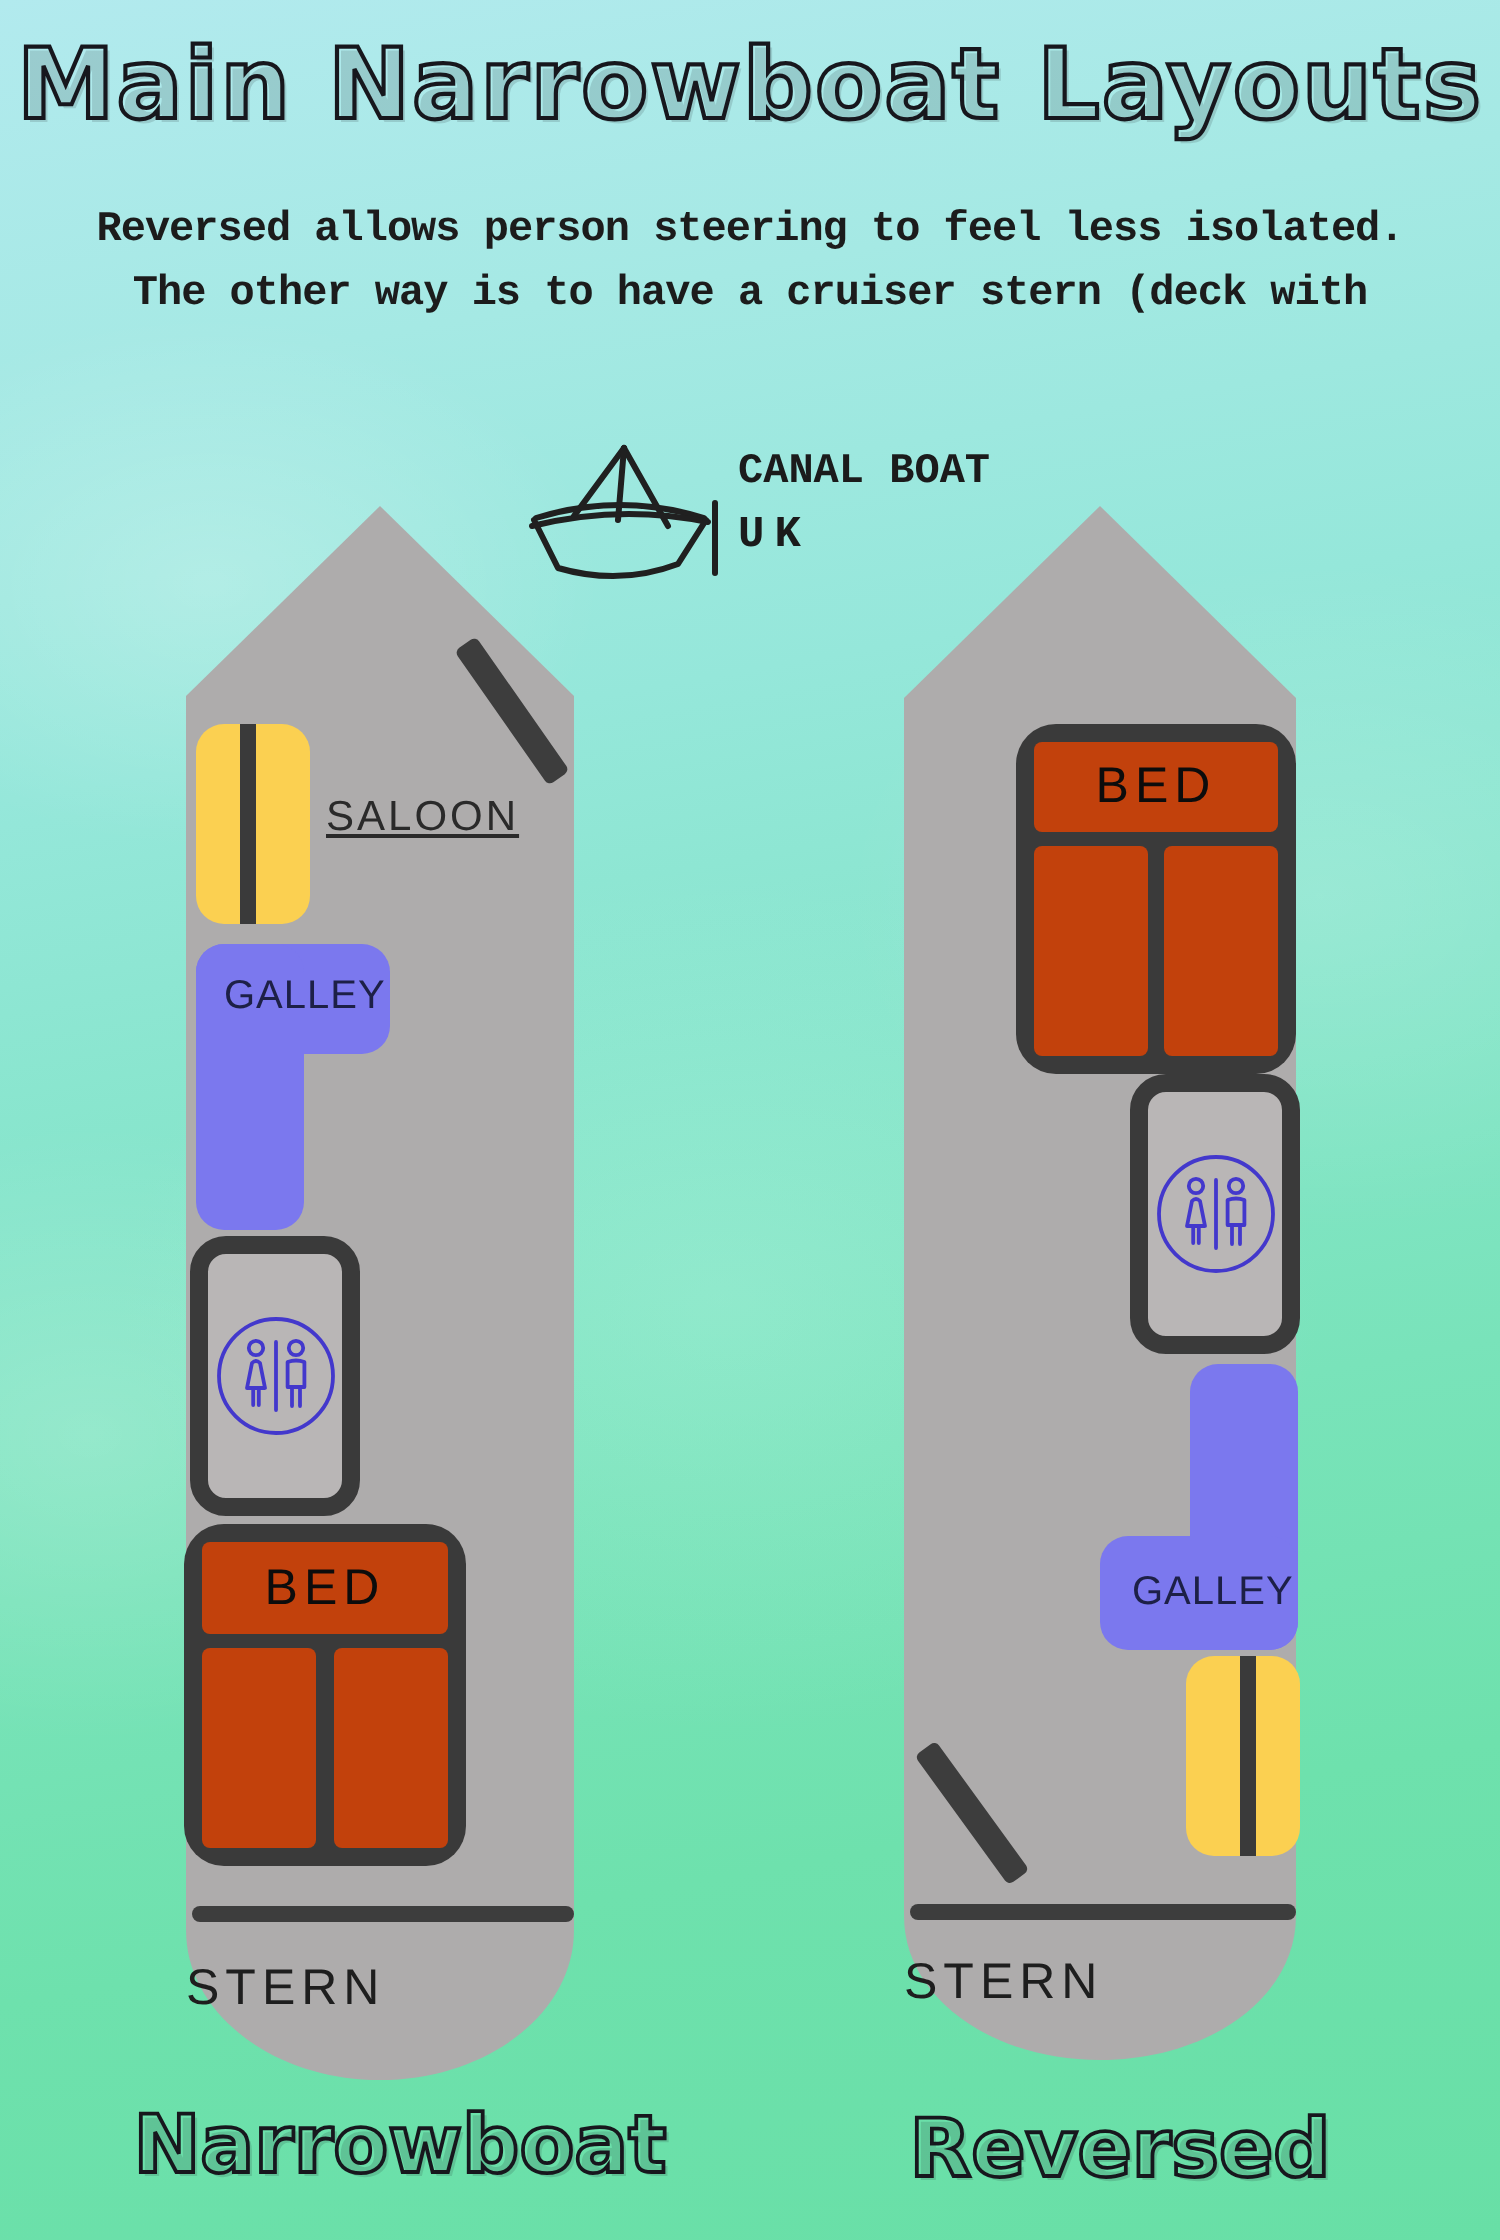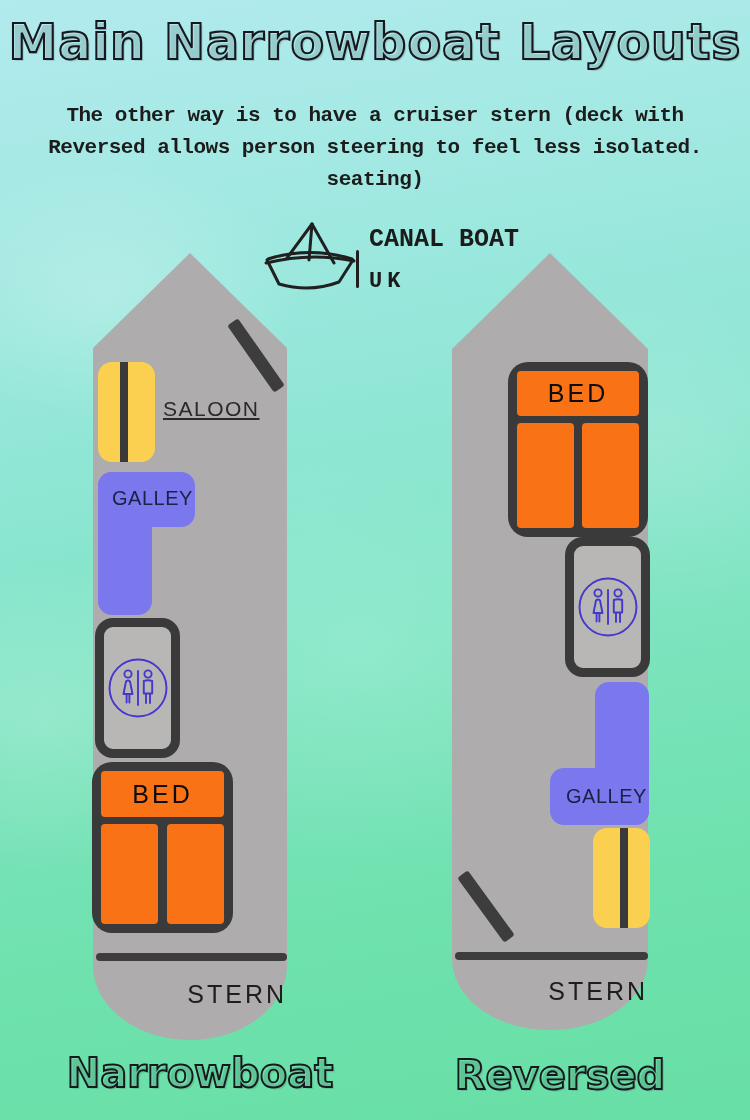--- a/index.html
+++ b/index.html
@@ -22,52 +22,51 @@
     font-size:49px;letter-spacing:1px;white-space:nowrap;
   }
   .subtitle{
     position:absolute;top:100px;left:0;width:750px;text-align:center;
     font-family:"Liberation Mono",monospace;font-weight:700;font-size:21px;
     line-height:32px;color:#1c1c1c;letter-spacing:-0.5px;
   }
   
   .logo-boat{position:absolute;left:258px;top:214px;}
   .logo-sep{position:absolute;left:356px;top:250px;width:3px;height:38px;background:#1f1f1f;border-radius:2px;}
-  .logo-brand{position:absolute;left:369px;top:225px;font-family:"Liberation Mono",monospace;font-weight:700;font-size:25px;color:#1b1b1b;letter-spacing:0px;}
-  .logo-region{position:absolute;left:369px;top:269px;font-family:"Liberation Mono",monospace;font-weight:700;font-size:22px;color:#1b1b1b;letter-spacing:5px;}
+  .logo-brand{position:absolute;left:369px;top:225px;font-family:"Liberation Mono",monospace;font-weight:700;font-size:21px;color:#1b1b1b;letter-spacing:0px;}
+  .logo-region{position:absolute;left:369px;top:255px;font-family:"Liberation Mono",monospace;font-weight:700;font-size:22px;color:#1b1b1b;letter-spacing:5px;}
   
   .hull{position:absolute;}
   
   .sofa{position:absolute;width:57px;height:100px;background:#fbd051;border-radius:14px;}
   .sofa .stripe{position:absolute;top:0;bottom:0;width:8px;background:#3a3a3a;}
   .galley-part{position:absolute;background:#7b78ee;border-radius:14px;}
   .bathroom{position:absolute;width:85px;height:140px;background:#b9b6b6;border:9px solid #3a3a3a;border-radius:18px;box-sizing:border-box;}
   .bathroom svg{position:absolute;left:50%;top:50%;transform:translate(-50%,-50%);}
   .bed{position:absolute;background:#3a3a3a;border-radius:20px;}
-  .bed .panel{position:absolute;background:#f97316;border-radius:4px;}
+  .bed .panel{position:absolute;background:#c2410c;border-radius:4px;}
   .bed .bed-label{display:flex;align-items:center;justify-content:center;
     font-size:25px;font-weight:400;color:#0c0c0c;letter-spacing:3px;font-family:"Liberation Sans",sans-serif;}
   .diag{position:absolute;background:#3d3d3d;border-radius:3px;}
   .stern-bar{position:absolute;height:8px;background:#3d3d3d;border-radius:4px;}
-  .stern-label{position:absolute;text-align:right;font-size:25px;letter-spacing:3px;color:#1e1e1e;font-family:"Liberation Sans",sans-serif;}
+  .stern-label{position:absolute;text-align:left;font-size:25px;letter-spacing:3px;color:#1e1e1e;font-family:"Liberation Sans",sans-serif;}
   .room-label{position:absolute;font-family:"Liberation Sans",sans-serif;}
   .saloon-label{font-size:21px;letter-spacing:1.5px;color:#2a2a2a;}
   .galley-label{font-size:20px;letter-spacing:0.5px;color:#1d2047;text-align:center;}
   .caption{position:absolute;text-align:center;font-size:40px;-webkit-text-stroke:1.9px #17171d;}
 </style>
 </head>
 <body>
 
 <div class="canvas">
 
   <h1 class="main-title outline-text">Main Narrowboat Layouts</h1>
   <div class="subtitle">
+    <div>Reversed allows person steering to feel less isolated.</div>
     <div>The other way is to have a cruiser stern (deck with</div>
-    <div>Reversed allows person steering to feel less isolated.</div>
-    <div>seating)</div>
   </div>
 
   <svg class="logo-boat" width="100" height="78" viewBox="0 0 100 78">
     <g fill="none" stroke="#202020" stroke-width="3" stroke-linecap="round" stroke-linejoin="round">
       <path d="M54 10 L29 44"></path>
       <path d="M54 10 L76 49"></path>
       <path d="M54 10 L51 46"></path>
       <path d="M10 45 Q52 32 94 45"></path>
       <path d="M8 49 Q52 38 96 47"></path>
       <path d="M9 46 L21 70 Q52 79 81 68 L95 46"></path>

